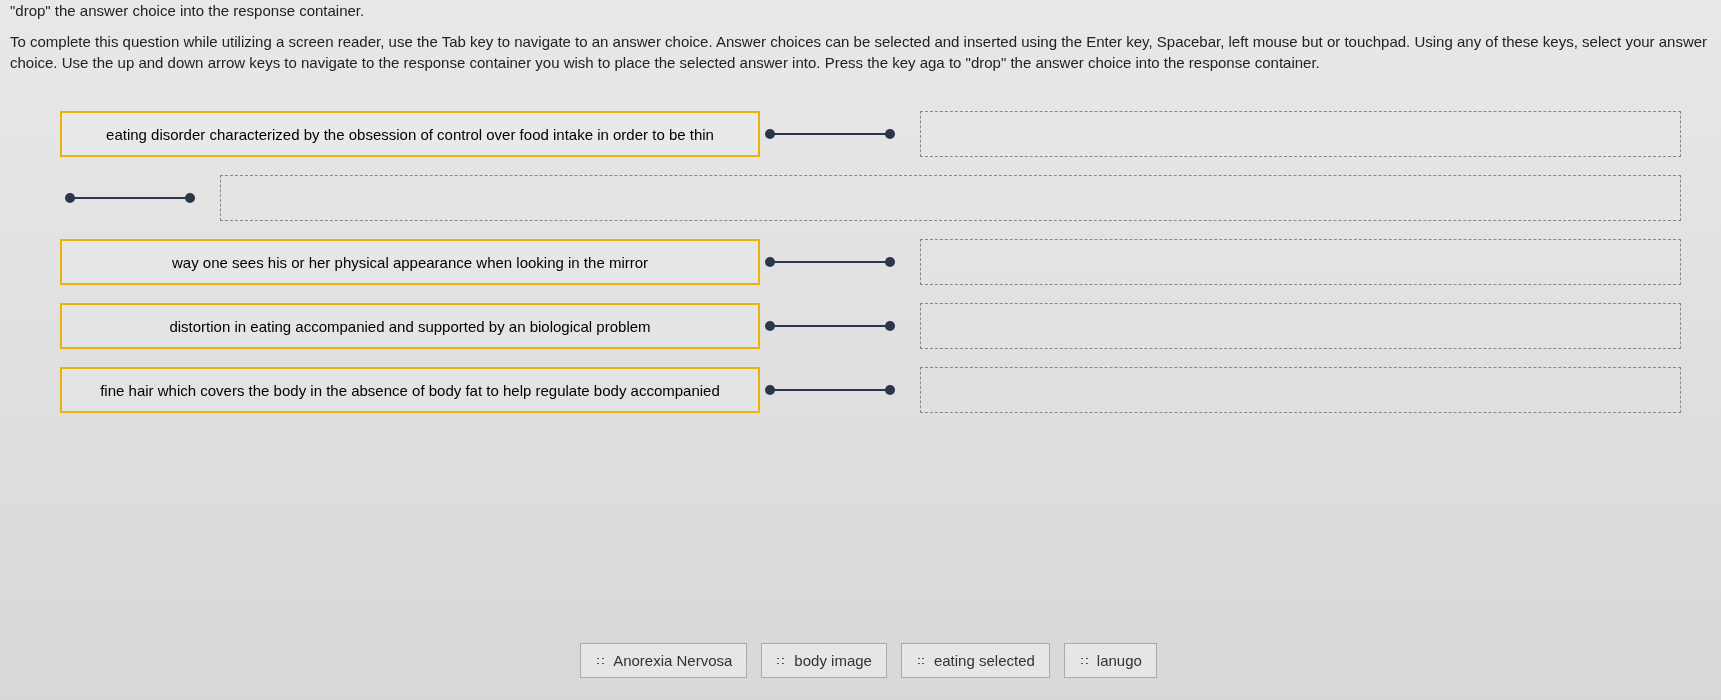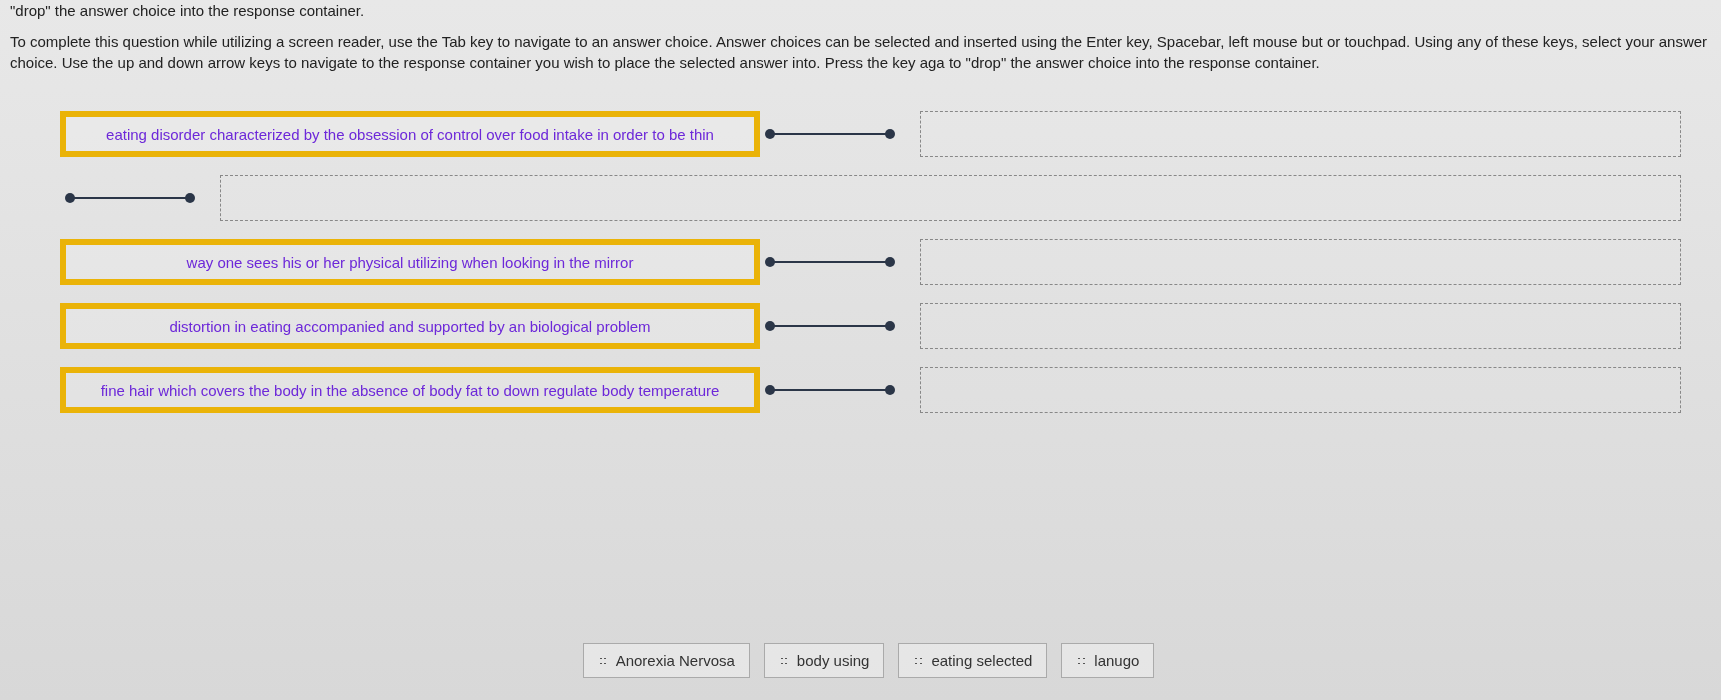--- a/index.html
+++ b/index.html
@@ -26,29 +26,29 @@
     }
     .match-row {
       display: flex;
       align-items: center;
       margin-bottom: 18px;
       position: relative;
     }
     .definition-box {
       width: 700px;
       min-height: 46px;
-      border: 6px solid #eab308;
+      border: 2px solid #eab308;
       background: rgba(255,255,255,0.15);
       display: flex;
       align-items: center;
       justify-content: center;
       text-align: center;
       padding: 8px 20px;
       font-size: 15px;
-      color: #6d28d9;
+      color: #000000;
     }
     .connector {
       width: 120px;
       height: 2px;
       background: #2b3648;
       position: relative;
       margin: 0 10px;
     }
     .connector::before, .connector::after {
       content: "";
@@ -129,52 +129,52 @@
     <div class="drop-target"></div>
   </div>
 
   <div class="match-row">
     <div class="connector"></div>
     <div class="drop-target"></div>
   </div>
 
   <div class="match-row">
     <div class="definition-box">
-      <span>way one sees his or her physical utilizing when looking in the mirror</span>
+      <span>way one sees his or her physical appearance when looking in the mirror</span>
     </div>
     <div class="connector"></div>
     <div class="drop-target"></div>
   </div>
 
   <div class="match-row">
     <div class="definition-box">
       <span>distortion in eating accompanied and supported by an biological problem</span>
     </div>
     <div class="connector"></div>
     <div class="drop-target"></div>
   </div>
 
   <div class="match-row">
     <div class="definition-box">
-      <span>fine hair which covers the body in the absence of body fat to down regulate body temperature</span>
+      <span>fine hair which covers the body in the absence of body fat to help regulate body accompanied</span>
     </div>
     <div class="connector"></div>
     <div class="drop-target"></div>
   </div>
 
 </div>
 
 <div class="answer-bank">
   <div class="answer-chip">
     <span class="grip"></span>
     <span>Anorexia Nervosa</span>
   </div>
   <div class="answer-chip">
     <span class="grip"></span>
-    <span>body using</span>
+    <span>body image</span>
   </div>
   <div class="answer-chip">
     <span class="grip"></span>
     <span>eating selected</span>
   </div>
   <div class="answer-chip">
     <span class="grip"></span>
     <span>lanugo</span>
   </div>
 </div>

